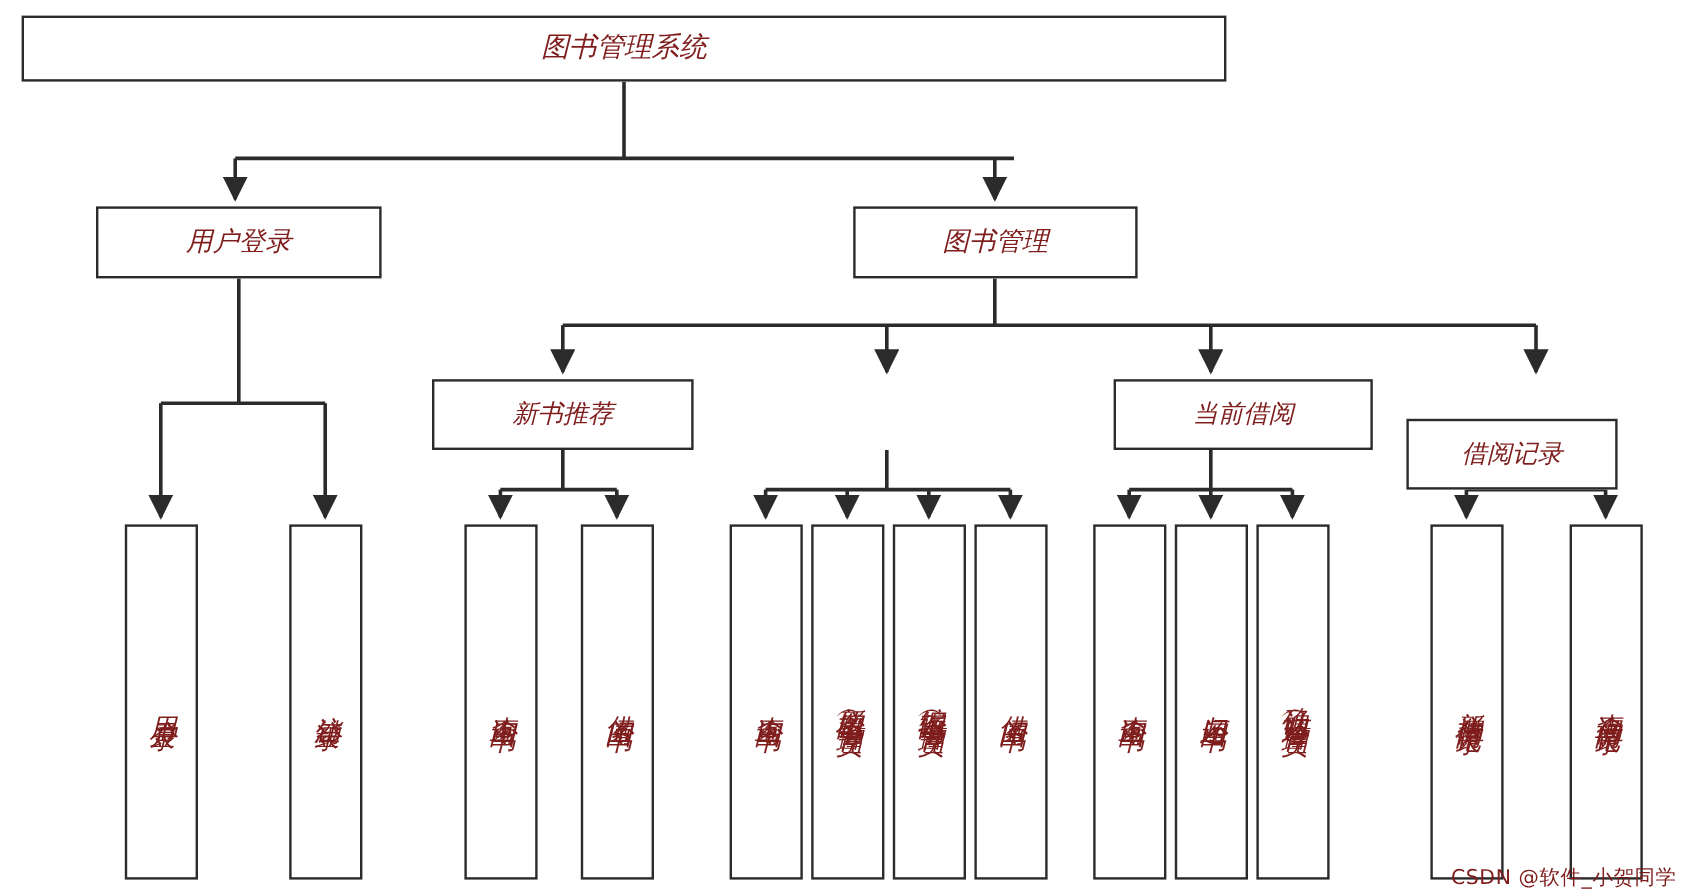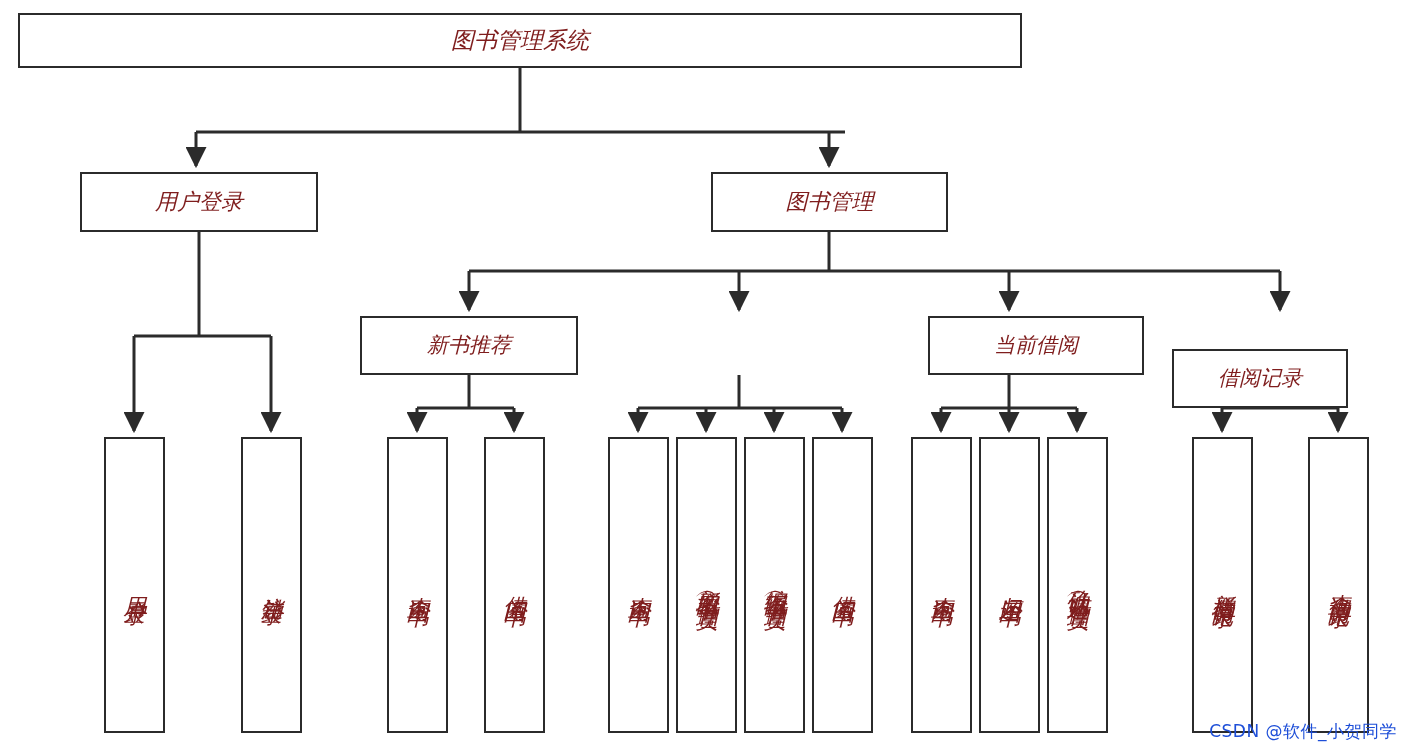--- a/index.html
+++ b/index.html
@@ -63,21 +63,21 @@
   }
   .leaf {
     align-items: center;
     justify-content: center;
   }
   .watermark {
     position: absolute;
     right: 8px;
     bottom: 4px;
     font-size: 17px;
-    color: #1d4ed8;
+    color: #7f1d1d;
     letter-spacing: 0.5px;
     white-space: nowrap;
   }
 </style>
 </head>
 <body>
 
 <div id="canvas">
 
   <svg id="edges" viewBox="0 0 1405 747" xmlns="http://www.w3.org/2000/svg">

